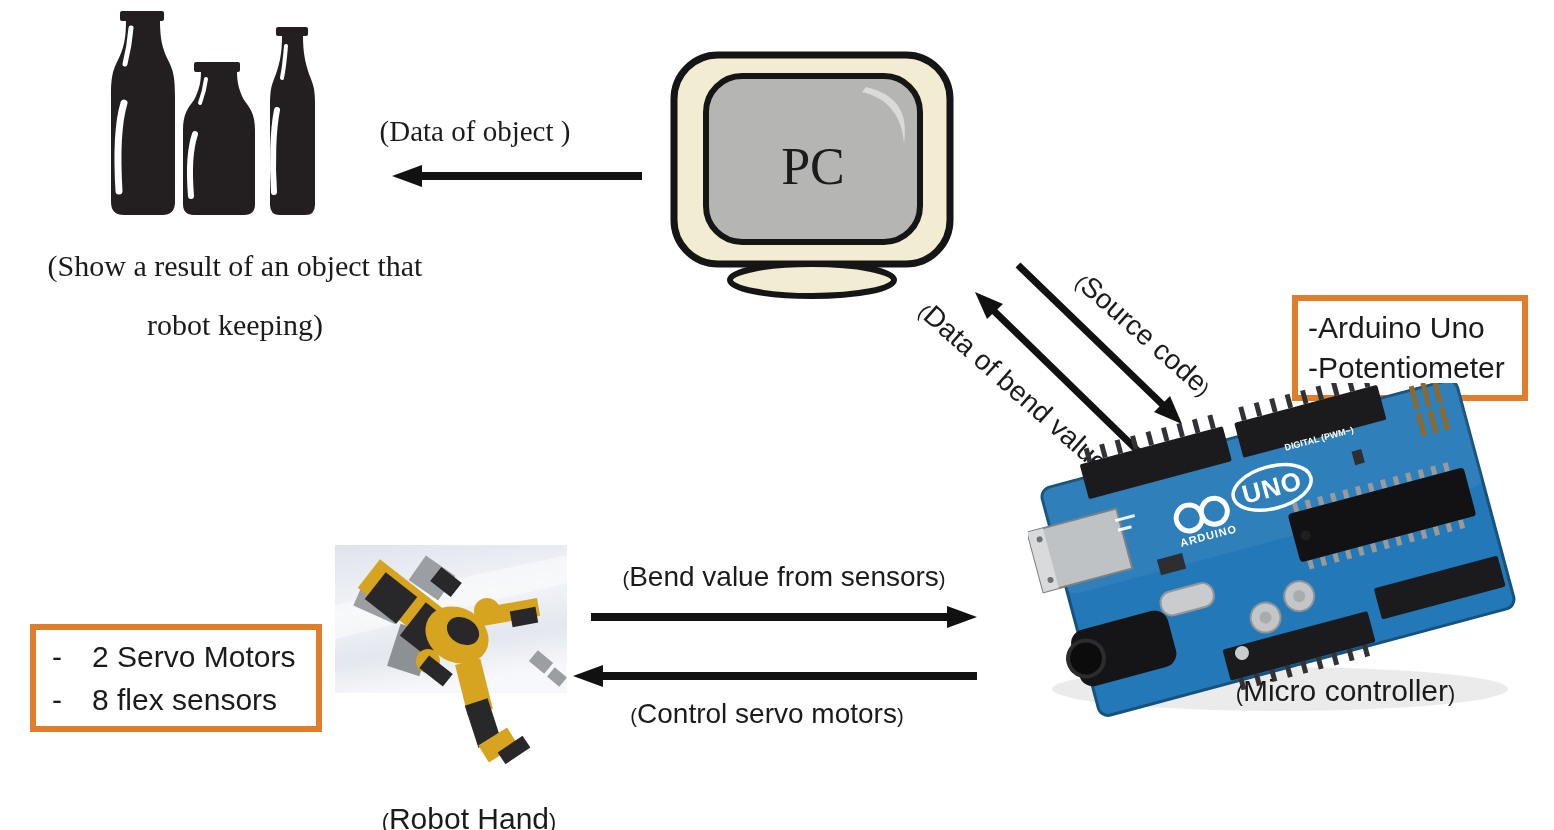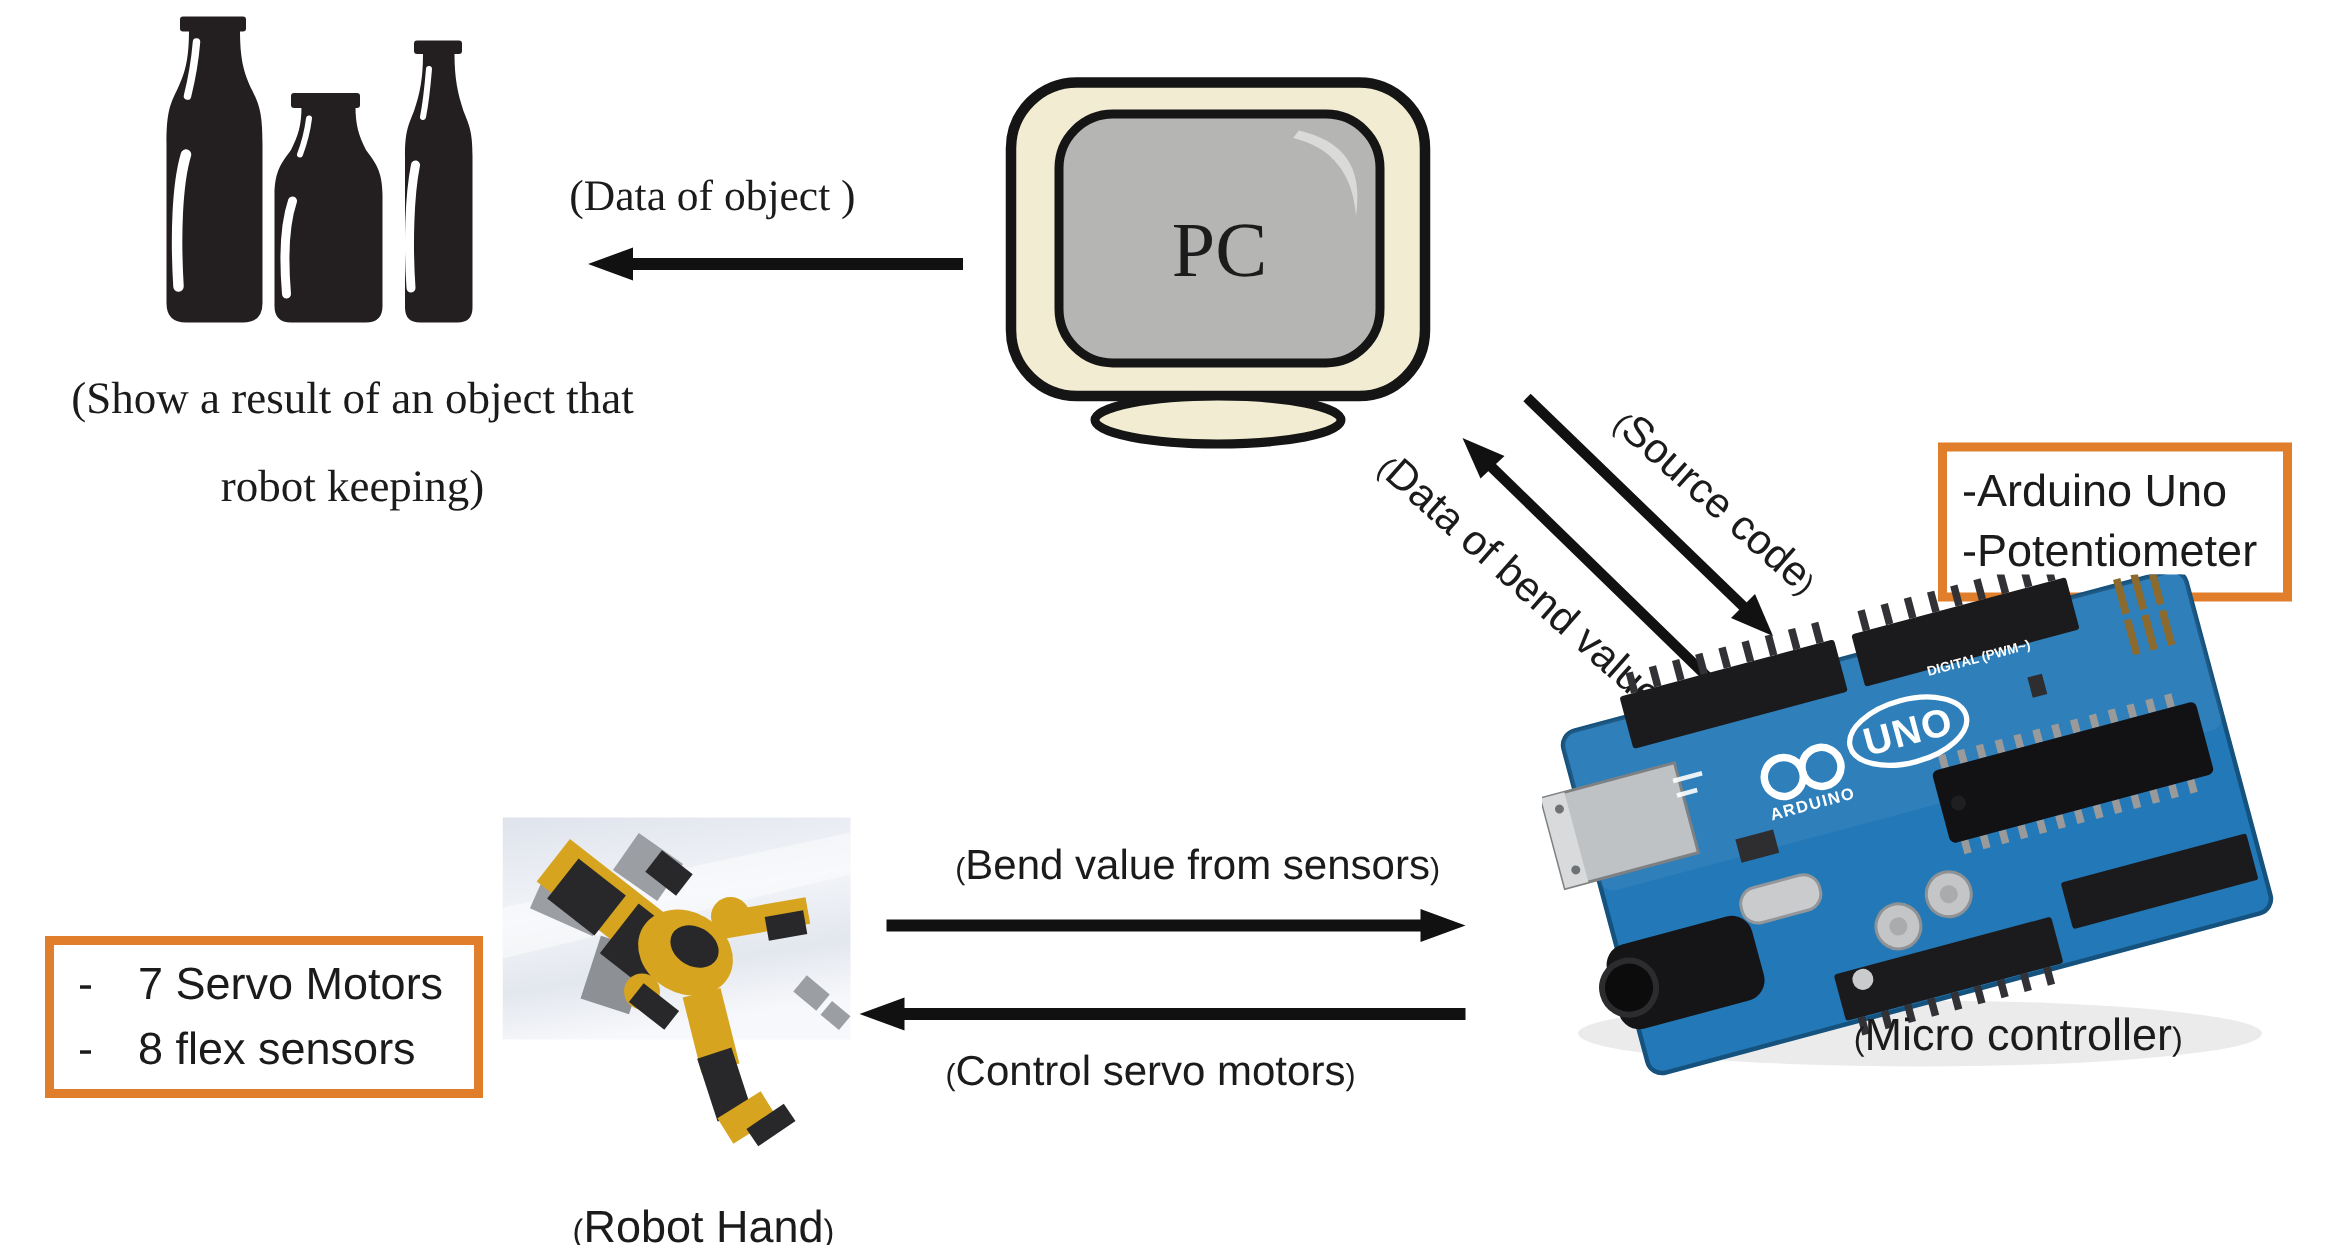--- a/index.html
+++ b/index.html
@@ -237,29 +237,29 @@
       <rect x="146" y="192" width="34" height="20" fill="#D7A41F" transform="rotate(-32 163 202)"></rect>
       <rect x="164" y="200" width="30" height="14" fill="#28282B" transform="rotate(-34 179 207)"></rect>
     </g>
   </svg>
 
   <div class="abs center label-sans-lg nowrap shrink-parens" style="left:358px;top:796px;width:222px;"><span class="paren">(</span>Robot Hand<span class="paren">)</span></div>
 
   <div class="abs callout callout-robot" style="left:30px;top:624px;width:292px;">
     <div class="crow">
       <span class="dash">-</span>
-      <span>7 Servo Motors</span>
+      <span>2 Servo Motors</span>
     </div>
     <div class="crow">
       <span class="dash">-</span>
       <span>8 flex sensors</span>
     </div>
   </div>
 
-  <div class="abs center label-sans nowrap shrink-parens" style="left:608px;top:561px;width:352px;text-align:right;"><span class="paren">(</span>Bend value from sensors<span class="paren">)</span></div>
+  <div class="abs center label-sans nowrap shrink-parens" style="left:608px;top:561px;width:352px;"><span class="paren">(</span>Bend value from sensors<span class="paren">)</span></div>
   <svg class="abs" style="left:585px;top:603px;" width="398" height="28" viewBox="0 0 398 28">
     <line x1="6" y1="14" x2="364" y2="14" stroke="#111111" stroke-width="8"></line>
     <polygon points="392,14 362,3 362,25" fill="#111111"></polygon>
   </svg>
   <svg class="abs" style="left:567px;top:662px;" width="415" height="28" viewBox="0 0 415 28">
     <line x1="34" y1="14" x2="410" y2="14" stroke="#111111" stroke-width="8"></line>
     <polygon points="6,14 36,3 36,25" fill="#111111"></polygon>
   </svg>
   <div class="abs center label-sans nowrap shrink-parens" style="left:617px;top:698px;width:300px;"><span class="paren">(</span>Control servo motors<span class="paren">)</span></div>
 

